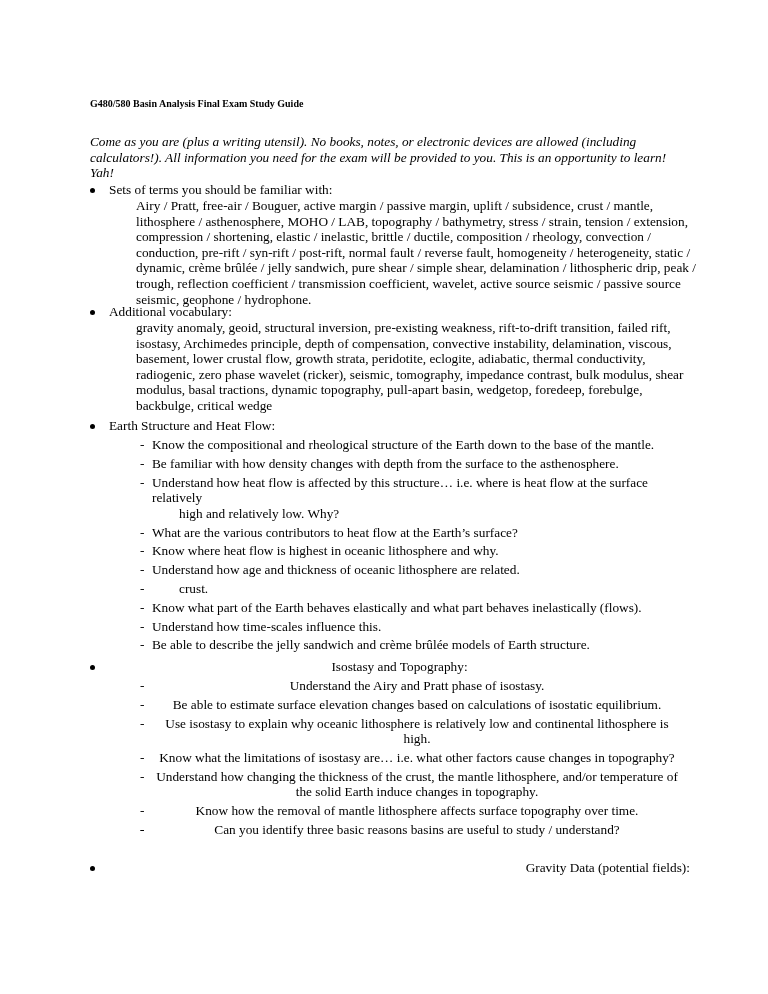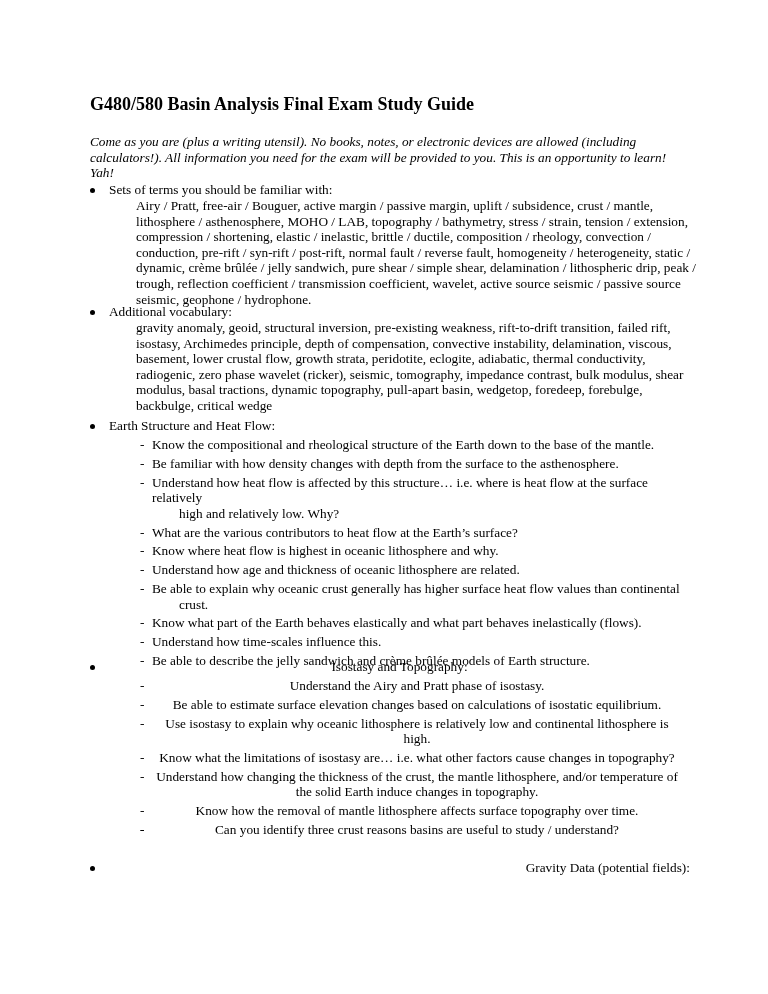--- a/index.html
+++ b/index.html
@@ -21,21 +21,21 @@
       position: absolute;
       left: 90px;
       top: 0;
       width: 600px;
     }
     .title {
       position: absolute;
       top: 96px;
       left: 0;
       font-weight: bold;
-      font-size: 18px;
+      font-size: 10px;
       white-space: nowrap;
     }
     .intro {
       position: absolute;
       top: 134px;
       left: 0;
       width: 600px;
       font-style: italic;
       line-height: 15.5px;
     }
@@ -124,21 +124,20 @@
       <li class="dash-item">
           <span class="dash">-</span>
           <span class="hang-text">Understand how heat flow is affected by this structure… i.e. where is heat flow at the surface relatively</span>
           <span class="hang-cont">high and relatively low. Why?</span>
         </li>
       <li class="dash-item"><span class="dash">-</span><span>What are the various contributors to heat flow at the Earth’s surface?</span></li>
       <li class="dash-item"><span class="dash">-</span><span>Know where heat flow is highest in oceanic lithosphere and why.</span></li>
       <li class="dash-item"><span class="dash">-</span><span>Understand how age and thickness of oceanic lithosphere are related.</span></li>
       <li class="dash-item">
           <span class="dash">-</span>
-          <span class="hang-text">Be able to explain why oceanic crust generally has higher surface heat flow values than continental</span>
           <span class="hang-cont">crust.</span>
         </li>
       <li class="dash-item"><span class="dash">-</span><span>Know what part of the Earth behaves elastically and what part behaves inelastically (flows).</span></li>
       <li class="dash-item"><span class="dash">-</span><span>Understand how time-scales influence this.</span></li>
       <li class="dash-item"><span class="dash">-</span><span>Be able to describe the jelly sandwich and crème brûlée models of Earth structure.</span></li>
     </ul>
   </div>
 
   <div class="section" style="top:659px;text-align:center;">
     <div class="sec-head">
@@ -146,21 +145,21 @@
       <span>Isostasy and Topography:</span>
     </div>
     <ul class="dash-list">
       <li class="dash-item"><span class="dash">-</span><span>Understand the Airy and Pratt phase of isostasy.</span></li>
       <li class="dash-item"><span class="dash">-</span><span>Be able to estimate surface elevation changes based on calculations of isostatic equilibrium.</span></li>
       <li class="dash-item"><span class="dash">-</span><span>Use isostasy to explain why oceanic lithosphere is relatively low and continental lithosphere is high.</span></li>
       <li class="dash-item"><span class="dash">-</span><span>Know what the limitations of isostasy are… i.e. what other factors cause changes in topography?</span></li>
       <li class="dash-item"><span class="dash">-</span><span>Understand how changing the thickness of the crust, the mantle lithosphere, and/or temperature of the solid Earth induce changes in topography.</span></li>
       <li class="dash-item"><span class="dash">-</span><span>Know how the removal of mantle lithosphere affects surface topography over time.</span></li>
       <li class="dash-item"><span class="dash">-</span></li>
-      <li class="dash-item"><span class="dash">-</span><span>Can you identify three crust reasons basins are useful to study / understand?</span></li>
+      <li class="dash-item"><span class="dash">-</span><span>Can you identify three basic reasons basins are useful to study / understand?</span></li>
     </ul>
   </div>
 
   <div class="section" style="top:860px;text-align:right;">
     <div class="sec-head">
       <span class="bullet"></span>
       <span>Gravity Data (potential fields):</span>
     </div>
   </div>
 

